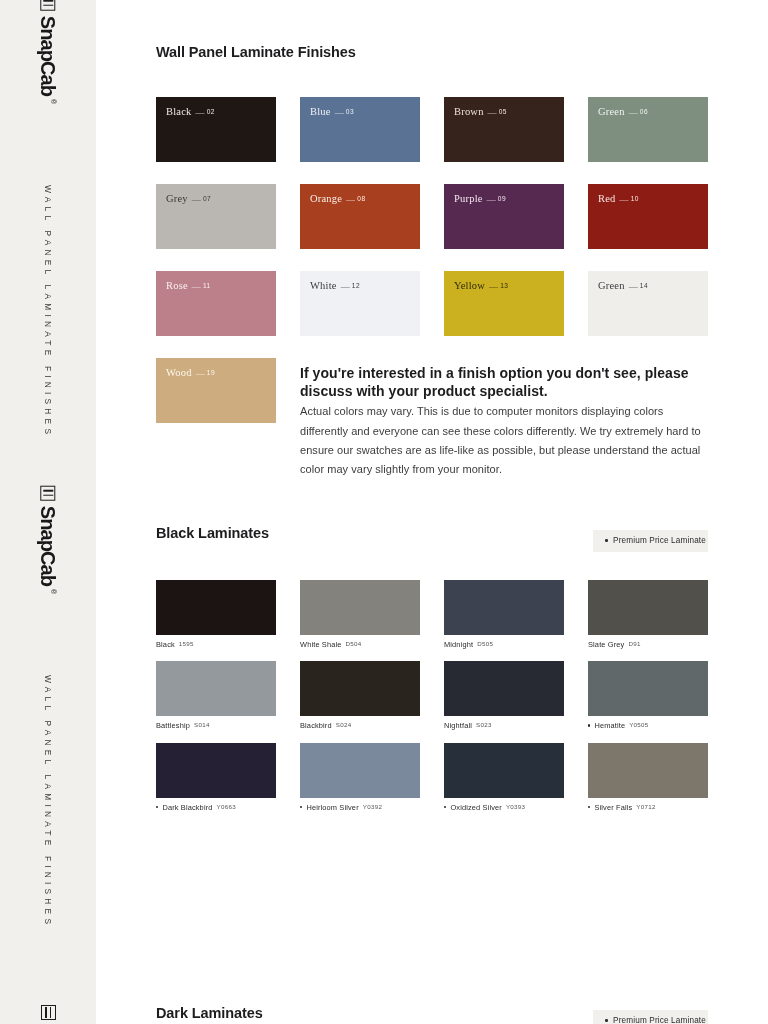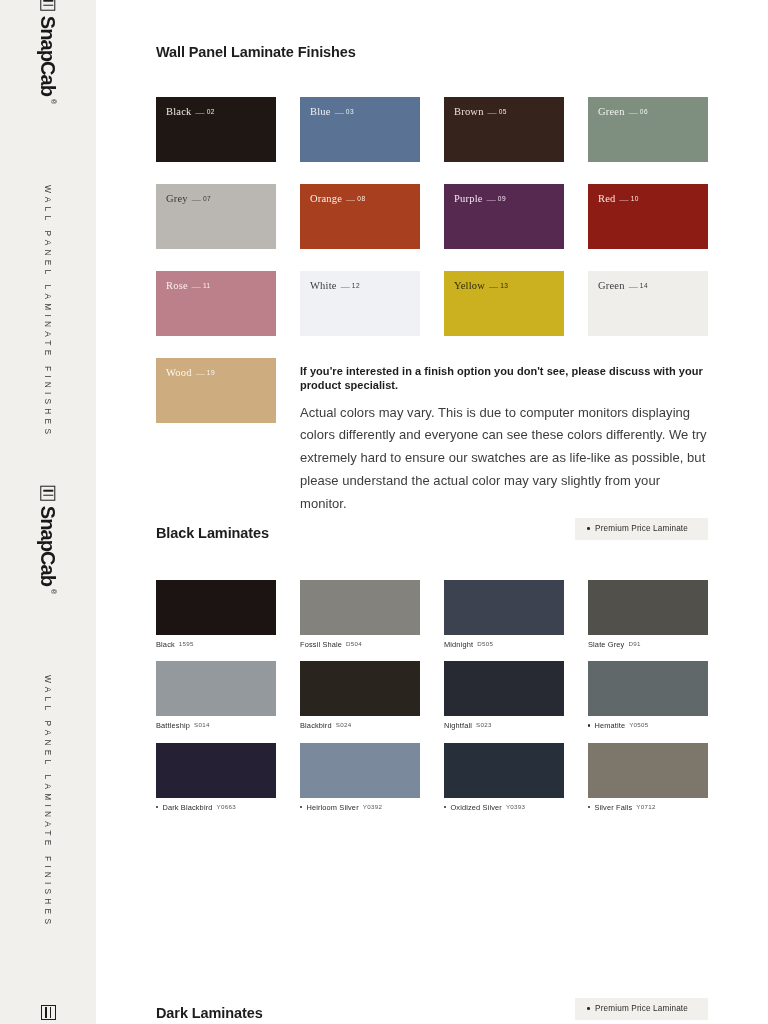--- a/index.html
+++ b/index.html
@@ -135,26 +135,27 @@
     font-size: 14.5px;
     font-weight: 700;
     color: #1d1d1f;
     letter-spacing: -0.1px;
   }
 
   .badge {
     position: absolute;
     right: 0;
     background: #f2f0ec;
-    padding: 7px 20px 7px 12px;
+    padding: 7px 2px 7px 12px;
     font-size: 8.2px;
     color: #2b2b2b;
     letter-spacing: 0.15px;
     white-space: nowrap;
     line-height: 1;
+    margin-top: 12px;
   }
   .badge .dot {
     display: inline-block;
     width: 2.6px; height: 2.6px;
     border-radius: 50%;
     background: #2b2b2b;
     vertical-align: middle;
     margin-right: 5px;
     margin-bottom: 1px;
   }
@@ -228,29 +229,29 @@
     font-size: 6.2px;
     color: #55555a;
     letter-spacing: .3px;
     margin-left: 4px;
     vertical-align: .5px;
   }
 
   
   .note { position: absolute; left: 204px; width: 408px; }
   .note-head {
-    font-size: 11px;
+    font-size: 14px;
     font-weight: 700;
     color: #1d1d1f;
     letter-spacing: .05px;
     line-height: 1.3;
   }
   .note-body {
-    margin-top: 9px;
-    font-size: 13px;
+    margin-top: 2px;
+    font-size: 11px;
     color: #3c3c3e;
     line-height: 1.75;
     letter-spacing: .05px;
   }
 
   
   .tex-marble {
     background-color: #efeeea;
     background-image:
       radial-gradient(ellipse 30px 9px at 18% 28%, rgba(120,124,128,.55) 0 38%, rgba(120,124,128,0) 72%),
@@ -381,21 +382,21 @@
     </div>
 
     <div class="section" style="top:580px;">
       <div class="grid-lam" id="black-grid">
           <div class="lam-cell">
             <div class="lam-chip tex-flat" style="background: rgb(28, 20, 18);"></div>
             <div class="lam-name"><span>Black</span><span class="code">1595</span></div>
           </div>
           <div class="lam-cell">
             <div class="lam-chip tex-flat" style="background: rgb(131, 130, 125);"></div>
-            <div class="lam-name"><span>Fossil Shale</span><span class="code">D504</span></div>
+            <div class="lam-name"><span>White Shale</span><span class="code">D504</span></div>
           </div>
           <div class="lam-cell">
             <div class="lam-chip tex-flat" style="background: rgb(61, 66, 80);"></div>
             <div class="lam-name"><span>Midnight</span><span class="code">D505</span></div>
           </div>
           <div class="lam-cell">
             <div class="lam-chip tex-flat" style="background: rgb(82, 80, 74);"></div>
             <div class="lam-name"><span>Slate Grey</span><span class="code">D91</span></div>
           </div>
           <div class="lam-cell">

